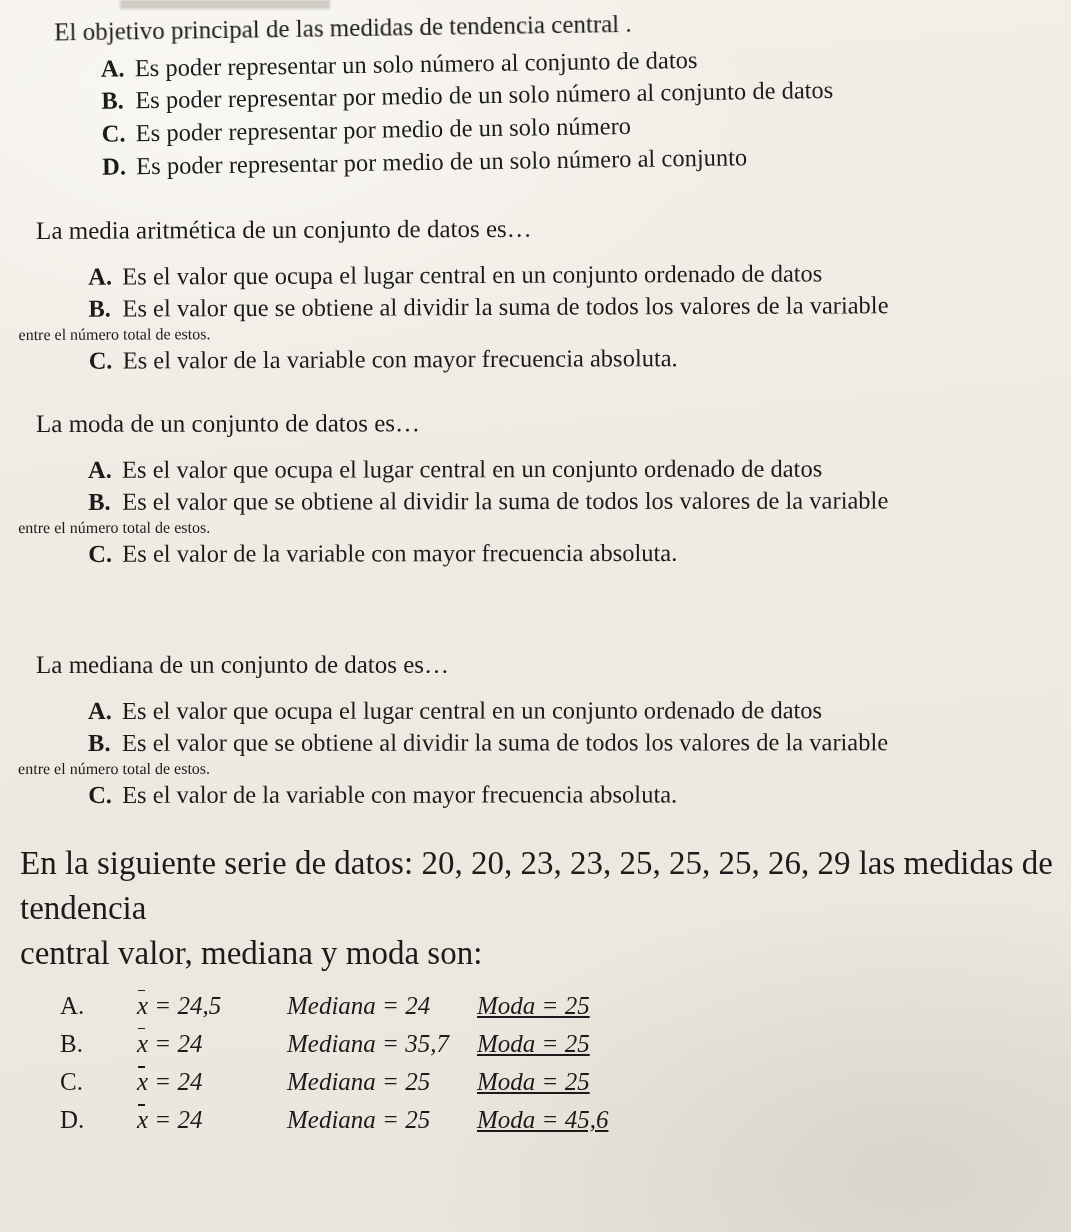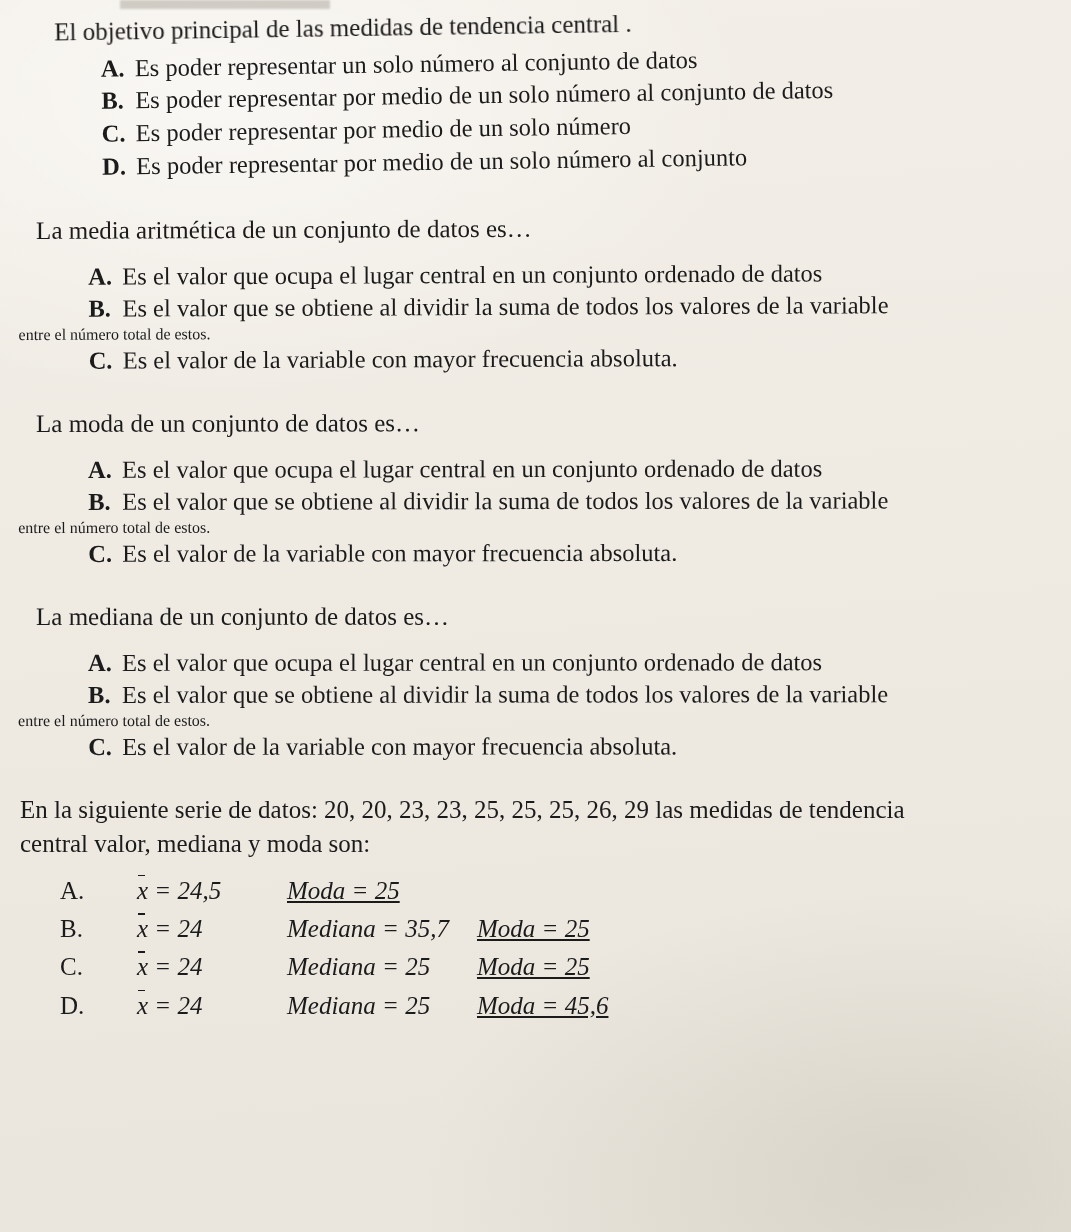--- a/index.html
+++ b/index.html
@@ -73,24 +73,24 @@
   
   .grp-1 {
     transform: rotate(-0.85deg);
     transform-origin: left top;
   }
   .grp-1 .stem { padding-left: 36px; }
   .grp-1 .opt { padding-left: 82px; }
 
   .grp-2 { transform: rotate(-0.25deg); transform-origin: left top; }
   .grp-3 { transform: rotate(-0.1deg); transform-origin: left top; }
-  .grp-4 { transform: rotate(-0.05deg); transform-origin: left top; }
+  .grp-4 { transform: rotate(-0.05deg); transform-origin: left top; margin-top: 48px; }
 
   .series-stem {
-    font-size: 25px;
+    font-size: 33px;
     line-height: 1.36;
     padding-left: 2px;
     margin: 0;
   }
 
   .series-opts { margin-top: 12px; }
   .series-row {
     display: flex;
     align-items: baseline;
     font-size: 25px;
@@ -210,20 +210,21 @@
   <div class="spacer-lg"></div>
 
   <div class="block">
     <p class="series-stem">En la siguiente serie de datos: 20, 20, 23, 23, 25, 25, 25, 26, 29 las medidas de tendencia</p>
     <p class="series-stem">central valor, mediana y moda son:</p>
 
     <div class="series-opts">
       <div class="series-row">
         <span class="lbl">A.</span>
         <span class="c1"><span class="xbar">x</span> <span>= 24,5</span></span>
+        <span class="c2">Mediana = 24</span>
         <span class="c3">Moda = 25</span>
       </div>
       <div class="series-row">
         <span class="lbl">B.</span>
         <span class="c1"><span class="xbar">x</span> <span>= 24</span></span>
         <span class="c2">Mediana = 35,7</span>
         <span class="c3">Moda = 25</span>
       </div>
       <div class="series-row">
         <span class="lbl">C.</span>

